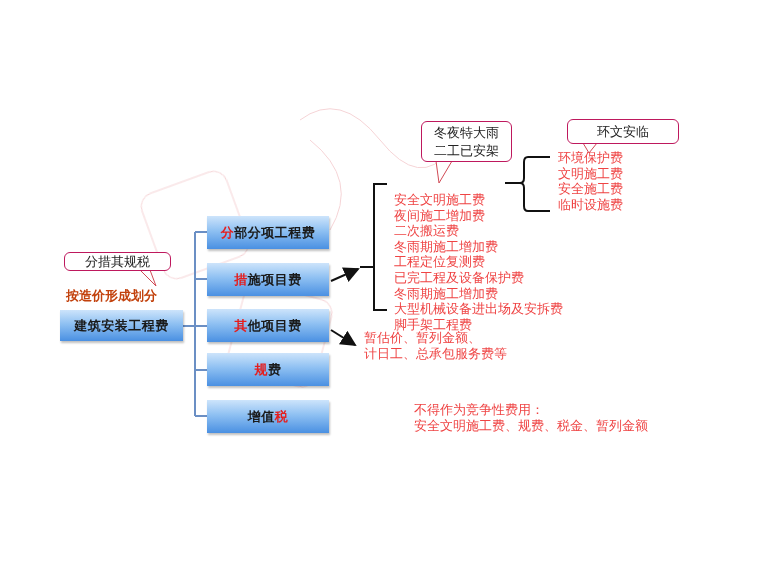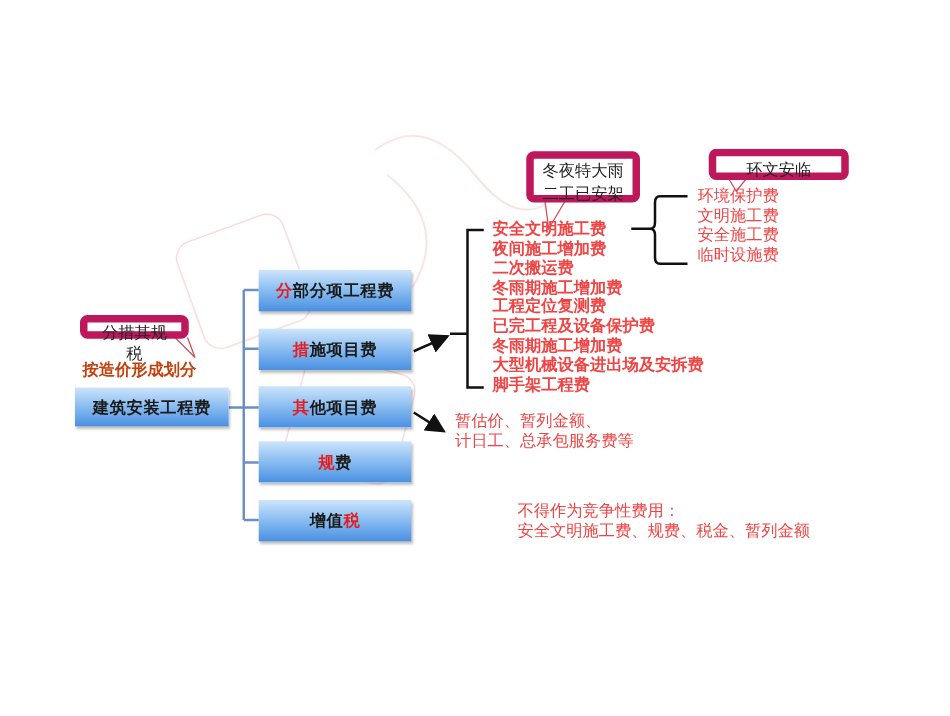--- a/index.html
+++ b/index.html
@@ -9,21 +9,21 @@
     .box {
       position: absolute; box-sizing: border-box;
       background: linear-gradient(to bottom, #cde4fb 0%, #8ec0f2 45%, #4a90e2 100%);
       box-shadow: 1px 2px 2px rgba(0,0,0,0.25);
       display: flex; align-items: center; justify-content: center;
       font-weight: bold; font-size: 13px; color: #1a1a1a; letter-spacing: 0.5px;
     }
     .hl { color: #e41e1e; }
     .callout {
       position: absolute; box-sizing: border-box; background: #fff;
-      border: 6px solid #be185d; border-radius: 6px;
+      border: 1px solid #be185d; border-radius: 6px;
       font-size: 13px; color: #222; line-height: 18px; padding: 0 6px;
     }
     .list { position: absolute; font-size: 13px; line-height: 15.6px; color: #ef4444; white-space: nowrap; }
     .label-bold { position: absolute; font-weight: bold; font-size: 13px; color: #c2410c; white-space: nowrap; }
   </style>
 </head>
 <body>
 
 <svg class="lines" viewBox="0 0 760 573">
   <defs>
@@ -54,21 +54,21 @@
 
   <path d="M387 184 L374 184 L374 267 L360 267 M374 267 L374 310 L387 310" stroke="#111" stroke-width="2" fill="none"></path>
 
   <path d="M505 183 L520 183 M550 157 L528 157 Q524 157 524 162 L524 178 Q524 183 520 183 Q524 183 524 188 L524 206 Q524 211 528 211 L550 211" stroke="#111" stroke-width="2" fill="none"></path>
 
   <path d="M140 270 L156 286 L150 270" stroke="#d04a55" stroke-width="1" fill="#fff"></path>
   <path d="M436 161 L439 183 L452 161" stroke="#d04a55" stroke-width="1" fill="#fff"></path>
   <path d="M583 143 L589 153 L597 143" stroke="#d04a55" stroke-width="1" fill="#fff"></path>
 </svg>
 
-<div class="callout" style="left:64px; top:252px; width:87px; height:19px; text-align:center; line-height:17px;">
+<div class="callout" style="left:64px; top:252px; width:107px; height:19px; text-align:center; line-height:17px;">
   <span>分措其规税</span>
 </div>
 <div class="label-bold" style="left:66px; top:287px;">按造价形成划分</div>
 
 <div class="box" style="left:60px; top:310px; width:123px; height:31px;text-align:center;">
   <span>建筑安装工程费</span>
 </div>
 
 <div class="box" style="left:207px; top:216px; width:122px; height:33px;">
   <span class="hl">分</span>
@@ -89,21 +89,21 @@
 <div class="box" style="left:207px; top:400px; width:122px; height:33px;">
   <span>增值</span>
     <span class="hl">税</span>
 </div>
 
 <div class="callout" style="left:421px; top:121px; width:91px; height:41px; padding-top:2px; text-align:center;">
   <div>冬夜特大雨</div>
   <div>二工已安架</div>
 </div>
 
-<div class="list" style="left:394px; top:176px;font-weight:bold;">
+<div class="list" style="left:394px; top:192px;">
   <div>安全文明施工费</div>
   <div>夜间施工增加费</div>
   <div>二次搬运费</div>
   <div>冬雨期施工增加费</div>
   <div>工程定位复测费</div>
   <div>已完工程及设备保护费</div>
   <div>冬雨期施工增加费</div>
   <div>大型机械设备进出场及安拆费</div>
   <div>脚手架工程费</div>
 </div>

